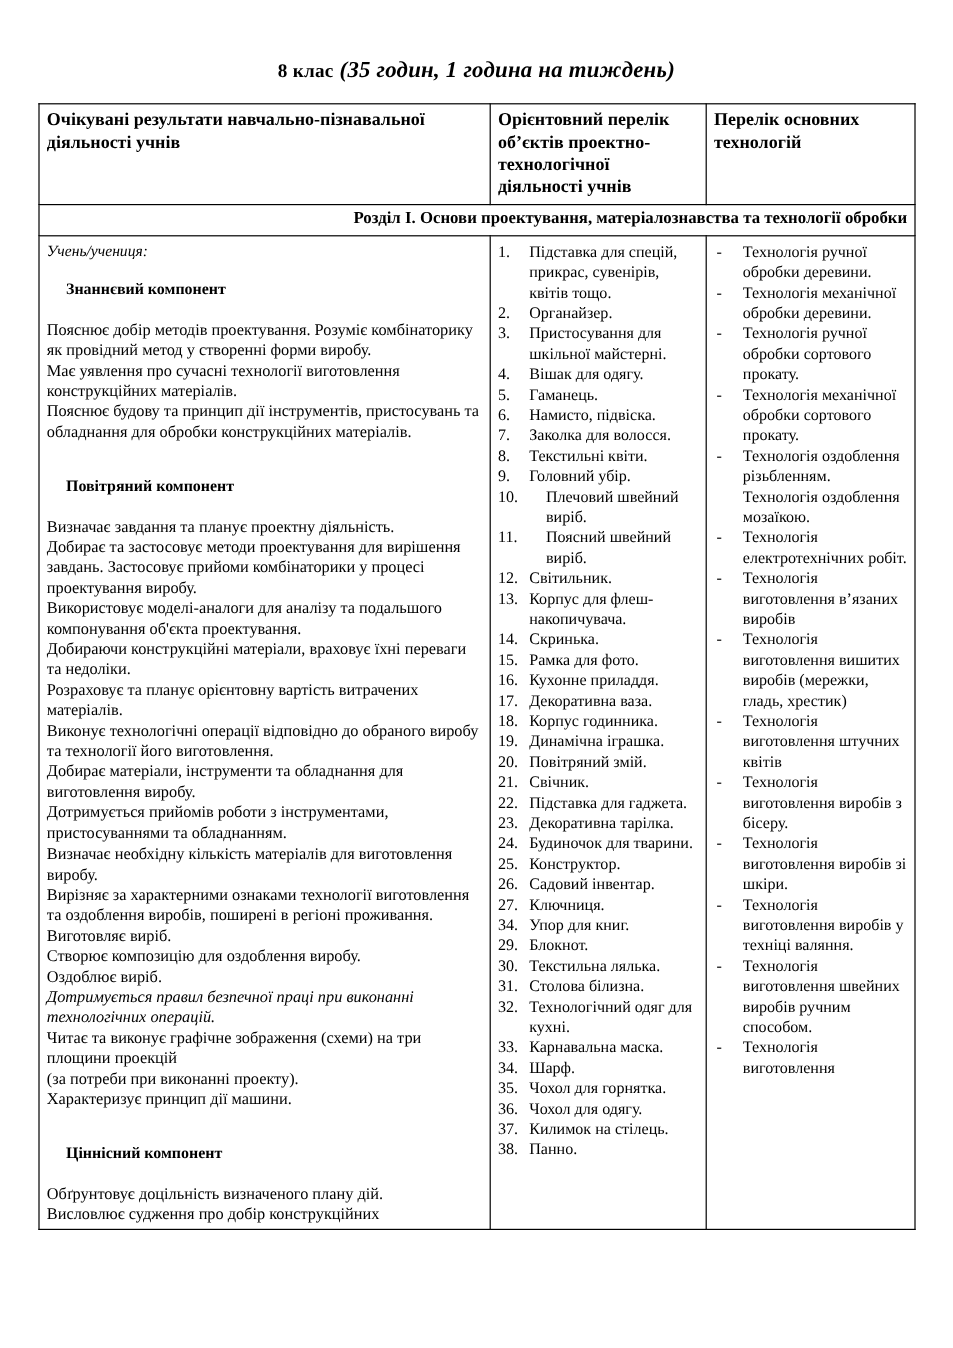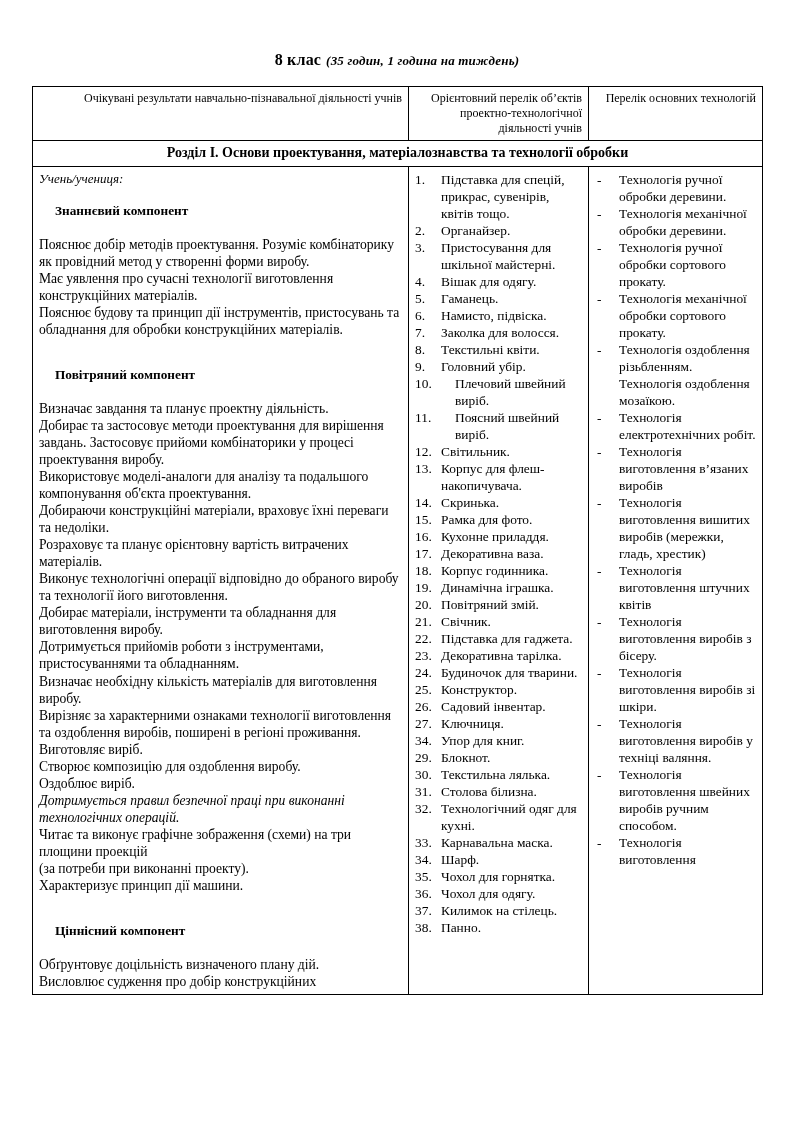--- a/index.html
+++ b/index.html
@@ -30,46 +30,46 @@
     padding-bottom: 16px;
     font-size: 19px;
     font-weight: bold;
     letter-spacing: 0.2px;
   }
   .doc-title .grade {
     font-size: 16px;
     font-weight: bold;
   }
   .doc-title .hours {
-    font-size: 13px;
+    font-size: 19px;
     font-weight: bold;
     font-style: italic;
   }
   table.curriculum {
     border-collapse: collapse;
     width: 730px;
     table-layout: fixed;
     margin: 0 auto;
   }
   table.curriculum td,
   table.curriculum th {
     border: 1px solid #000000;
     vertical-align: top;
     padding: 4px 6px 4px 6px;
   }
   th.col-head {
-    text-align: right;
-    font-weight: normal;
-    font-size: 12px;
+    text-align: left;
+    font-weight: bold;
+    font-size: 15px;
     line-height: 1.25;
     padding: 7px 6px 8px 6px;
     vertical-align: top;
   }
   td.section-head {
-    text-align: center;
+    text-align: right;
     font-weight: bold;
     font-size: 14px;
     padding: 7px 6px 7px 6px;
     line-height: 1.2;
   }
   
   col.c1 { width: 376px; }
   col.c2 { width: 180px; }
   col.c3 { width: 174px; }
 

